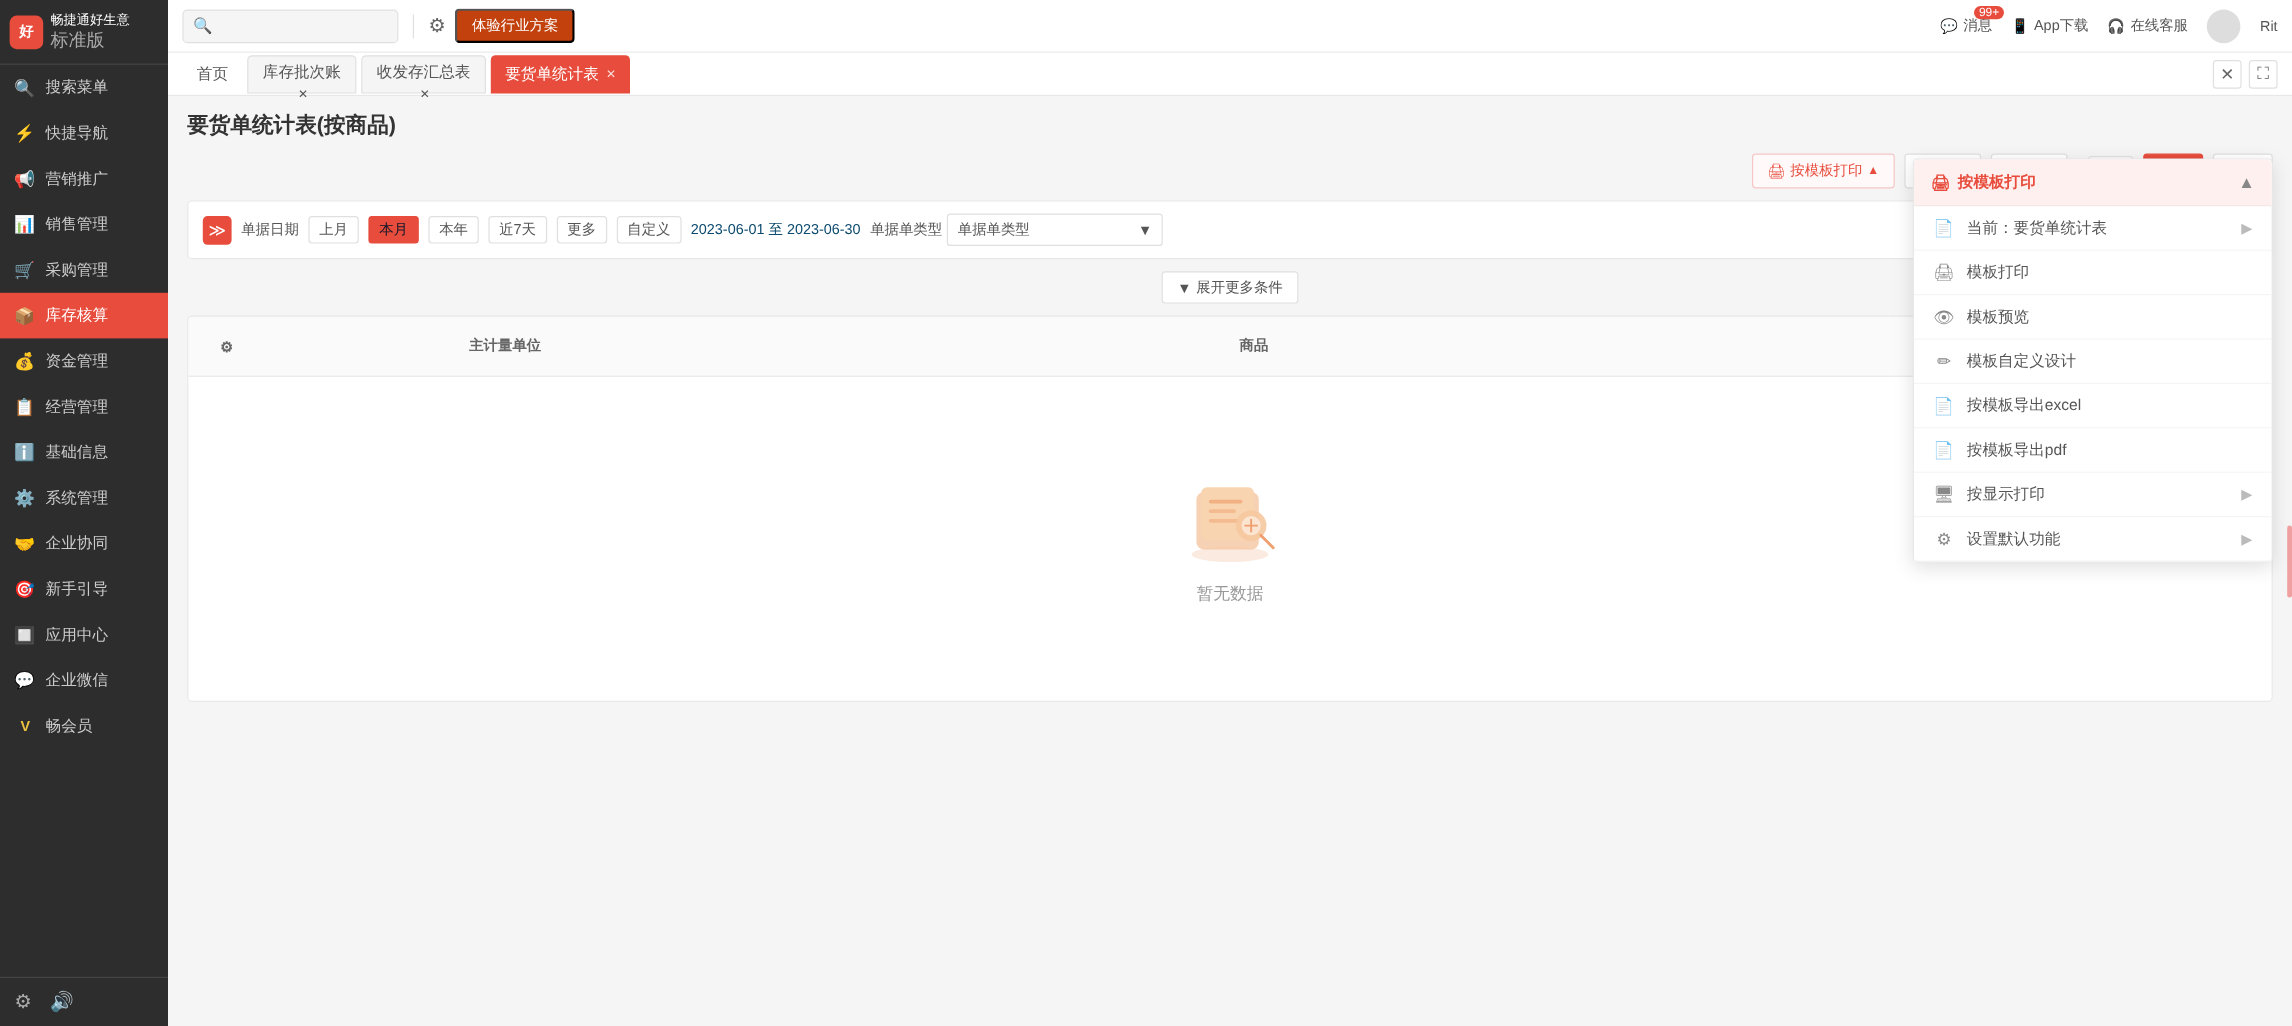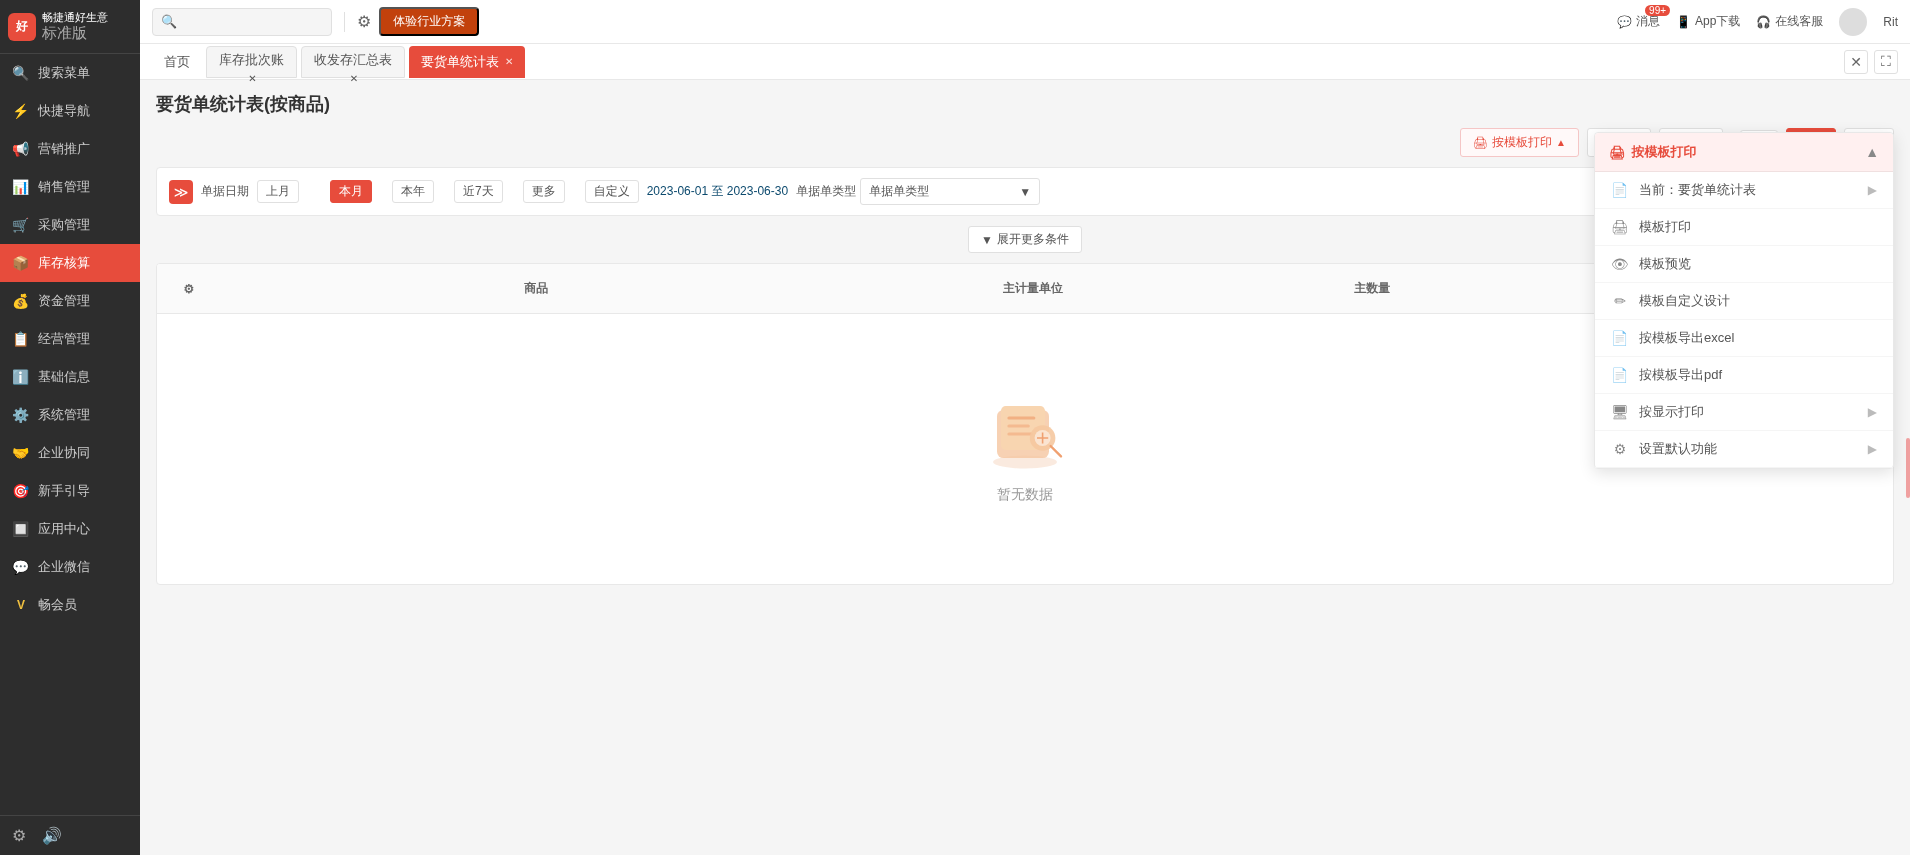--- a/index.html
+++ b/index.html
@@ -154,26 +154,26 @@
       flex-wrap: wrap;
       border: 1px solid #e8e8e8;
     }
     .filter-expand-btn {
       width: 24px; height: 24px;
       background: #e74c3c; color: white;
       border-radius: 4px; display: flex; align-items: center; justify-content: center;
       cursor: pointer; font-size: 14px; flex-shrink: 0;
     }
     .filter-label { font-size: 12px; color: #555; white-space: nowrap; }
-    .filter-date-group { display: flex; align-items: center; gap: 20px; }
+    .filter-date-group { display: flex; align-items: center; gap: 8px; }
     .filter-date-btn {
       padding: 2px 8px; font-size: 12px; cursor: pointer;
       border: 1px solid #e0e0e0; border-radius: 3px; background: #fff; color: #555;
     }
-    .filter-date-btn.active { background: #e74c3c; color: #ffffff; border-color: #e74c3c; margin-left: 11px; }
+    .filter-date-btn.active { background: #e74c3c; color: #0f172a; border-color: #e74c3c; }
     .filter-date-range { font-size: 12px; color: #0c4a6e; }
     .filter-type-group { display: flex; align-items: center; gap: 4px; flex: 1; }
     .filter-type-select {
       border: 1px solid #e0e0e0; border-radius: 3px;
       padding: 4px 8px; font-size: 12px; color: #555;
       display: flex; align-items: center; gap: 4px;
       background: #fff; cursor: pointer; min-width: 180px;
     }
     .filter-yaohuotype-group { display: flex; align-items: center; gap: 4px; }
     .filter-yaohuotype-select {
@@ -492,23 +492,22 @@
         <span>▼</span>
         <span>展开更多条件</span>
       </div>
     </div>
 
     <div class="table-container">
       <div class="table-header">
         <div class="table-col" style="flex:0 0 40px;text-align:center;">
           <span style="cursor:pointer;">⚙</span>
         </div>
+        <div class="table-col">主计量单位</div>
         <div class="table-col wide">商品</div>
-        <div class="table-col">主计量单位</div>
-        <div class="table-col">主数量</div>
         <div class="table-col">零售金额</div>
       </div>
       <div class="empty-state">
 
         <svg class="empty-icon" viewBox="0 0 120 100">
           <ellipse cx="60" cy="85" rx="40" ry="8" fill="#f5d5c0" opacity="0.5"></ellipse>
           <rect x="25" y="20" width="65" height="60" rx="8" fill="#f5c5a0" opacity="0.8"></rect>
           <rect x="30" y="15" width="55" height="55" rx="6" fill="#f8d5b0"></rect>
           <rect x="38" y="28" width="35" height="4" rx="2" fill="#f0a070" opacity="0.7"></rect>
           <rect x="38" y="38" width="28" height="4" rx="2" fill="#f0a070" opacity="0.5"></rect>

